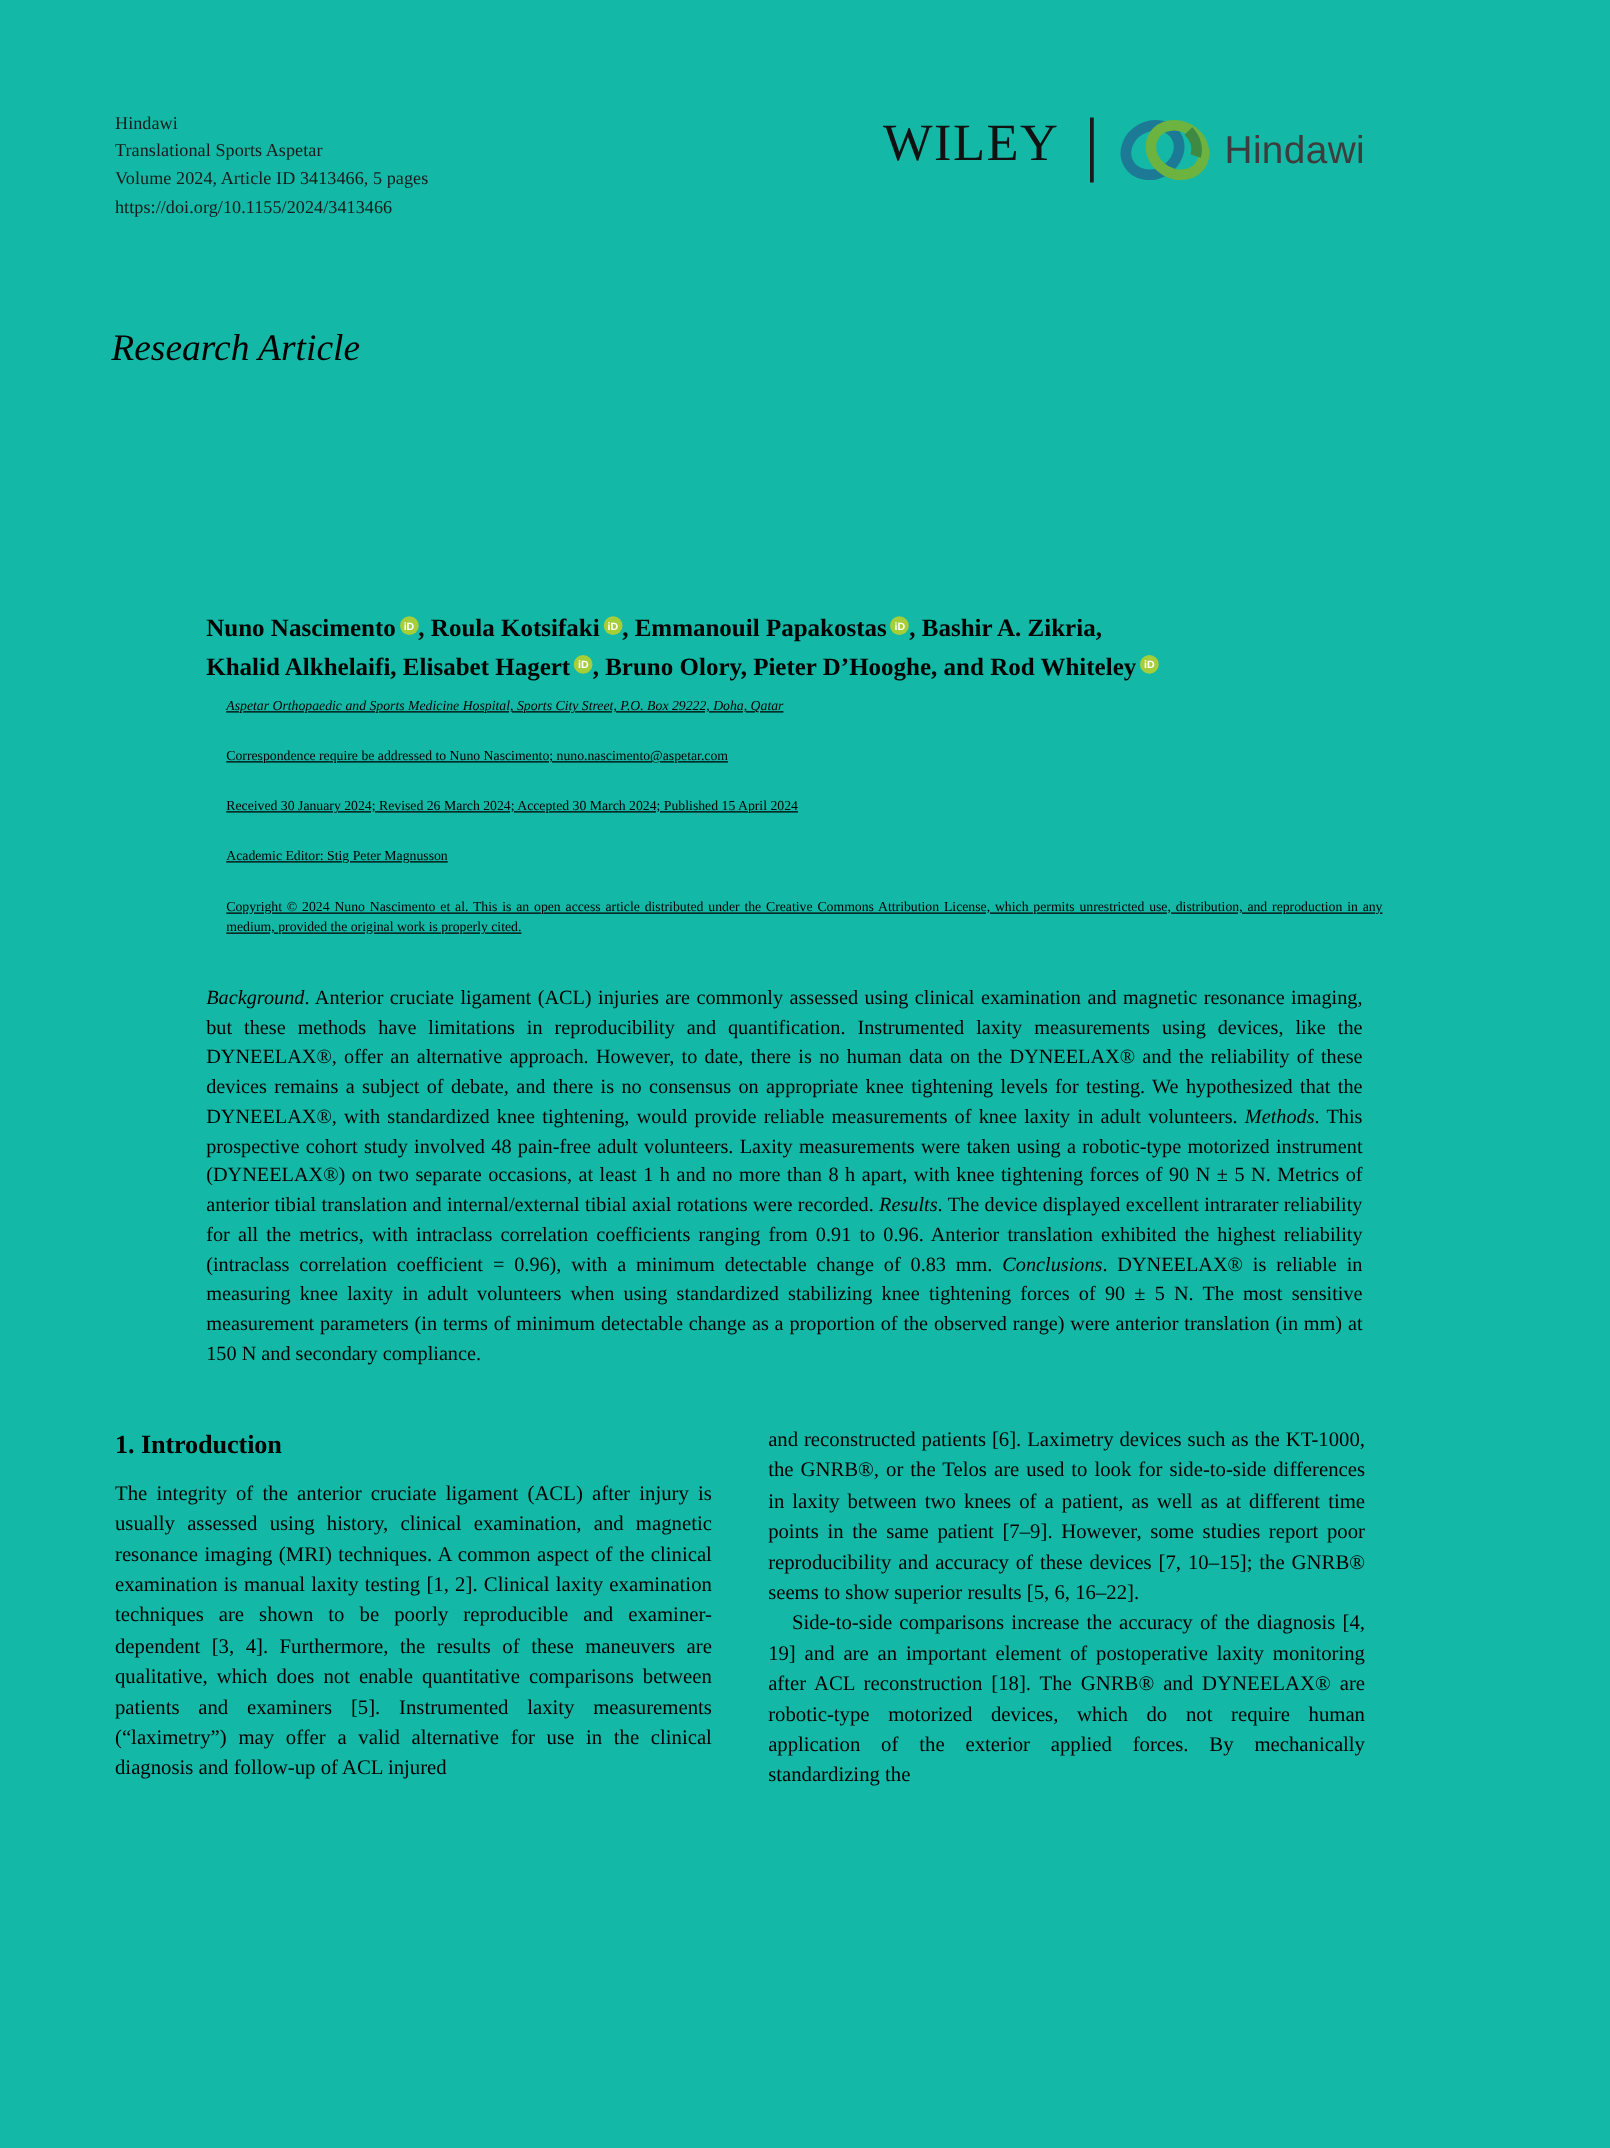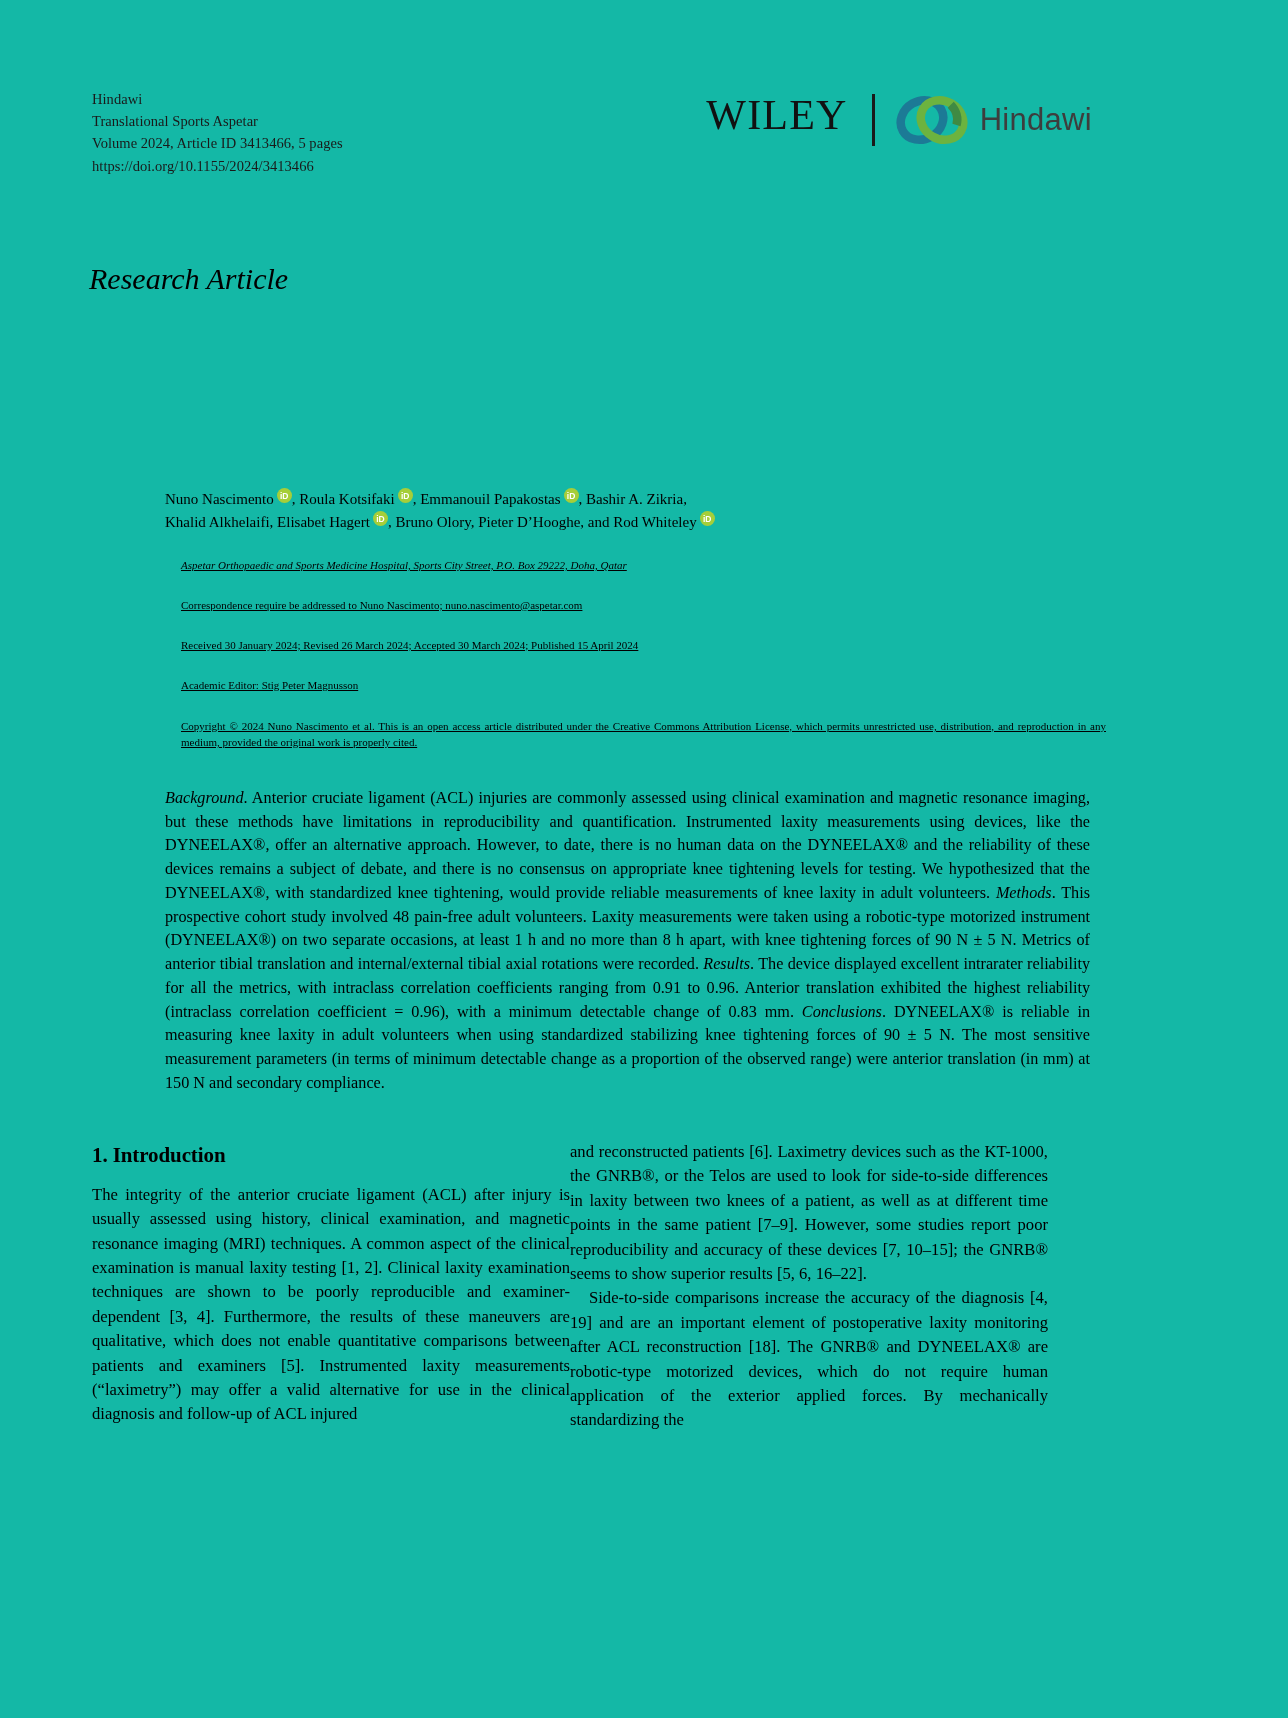--- a/index.html
+++ b/index.html
@@ -93,22 +93,22 @@
     letter-spacing: -0.2px;
     color: #000;
   }
 
   
   .authors {
     position: absolute;
     left: 165px;
     top: 488px;
     width: 930px;
-    font-size: 15px;
-    font-weight: normal;
+    font-size: 20px;
+    font-weight: bold;
     line-height: 1.55;
     color: #000;
   }
   .orcid {
     display: inline-block;
     width: 15px;
     height: 15px;
     border-radius: 50%;
     background: #a6ce39;
     position: relative;
@@ -164,20 +164,21 @@
     font-weight: bold;
     margin: 0 0 12px 0;
     letter-spacing: -0.1px;
   }
   .columns {
     position: absolute;
     left: 92px;
     top: 1140px;
     width: 1000px;
     display: flex;
+    gap: 45px;
   }
   .col {
     width: 478px;
     font-size: 16.6px;
     line-height: 1.47;
     text-align: justify;
     hyphens: auto;
     color: #000;
   }
   .col p { margin: 0; text-indent: 0; }

